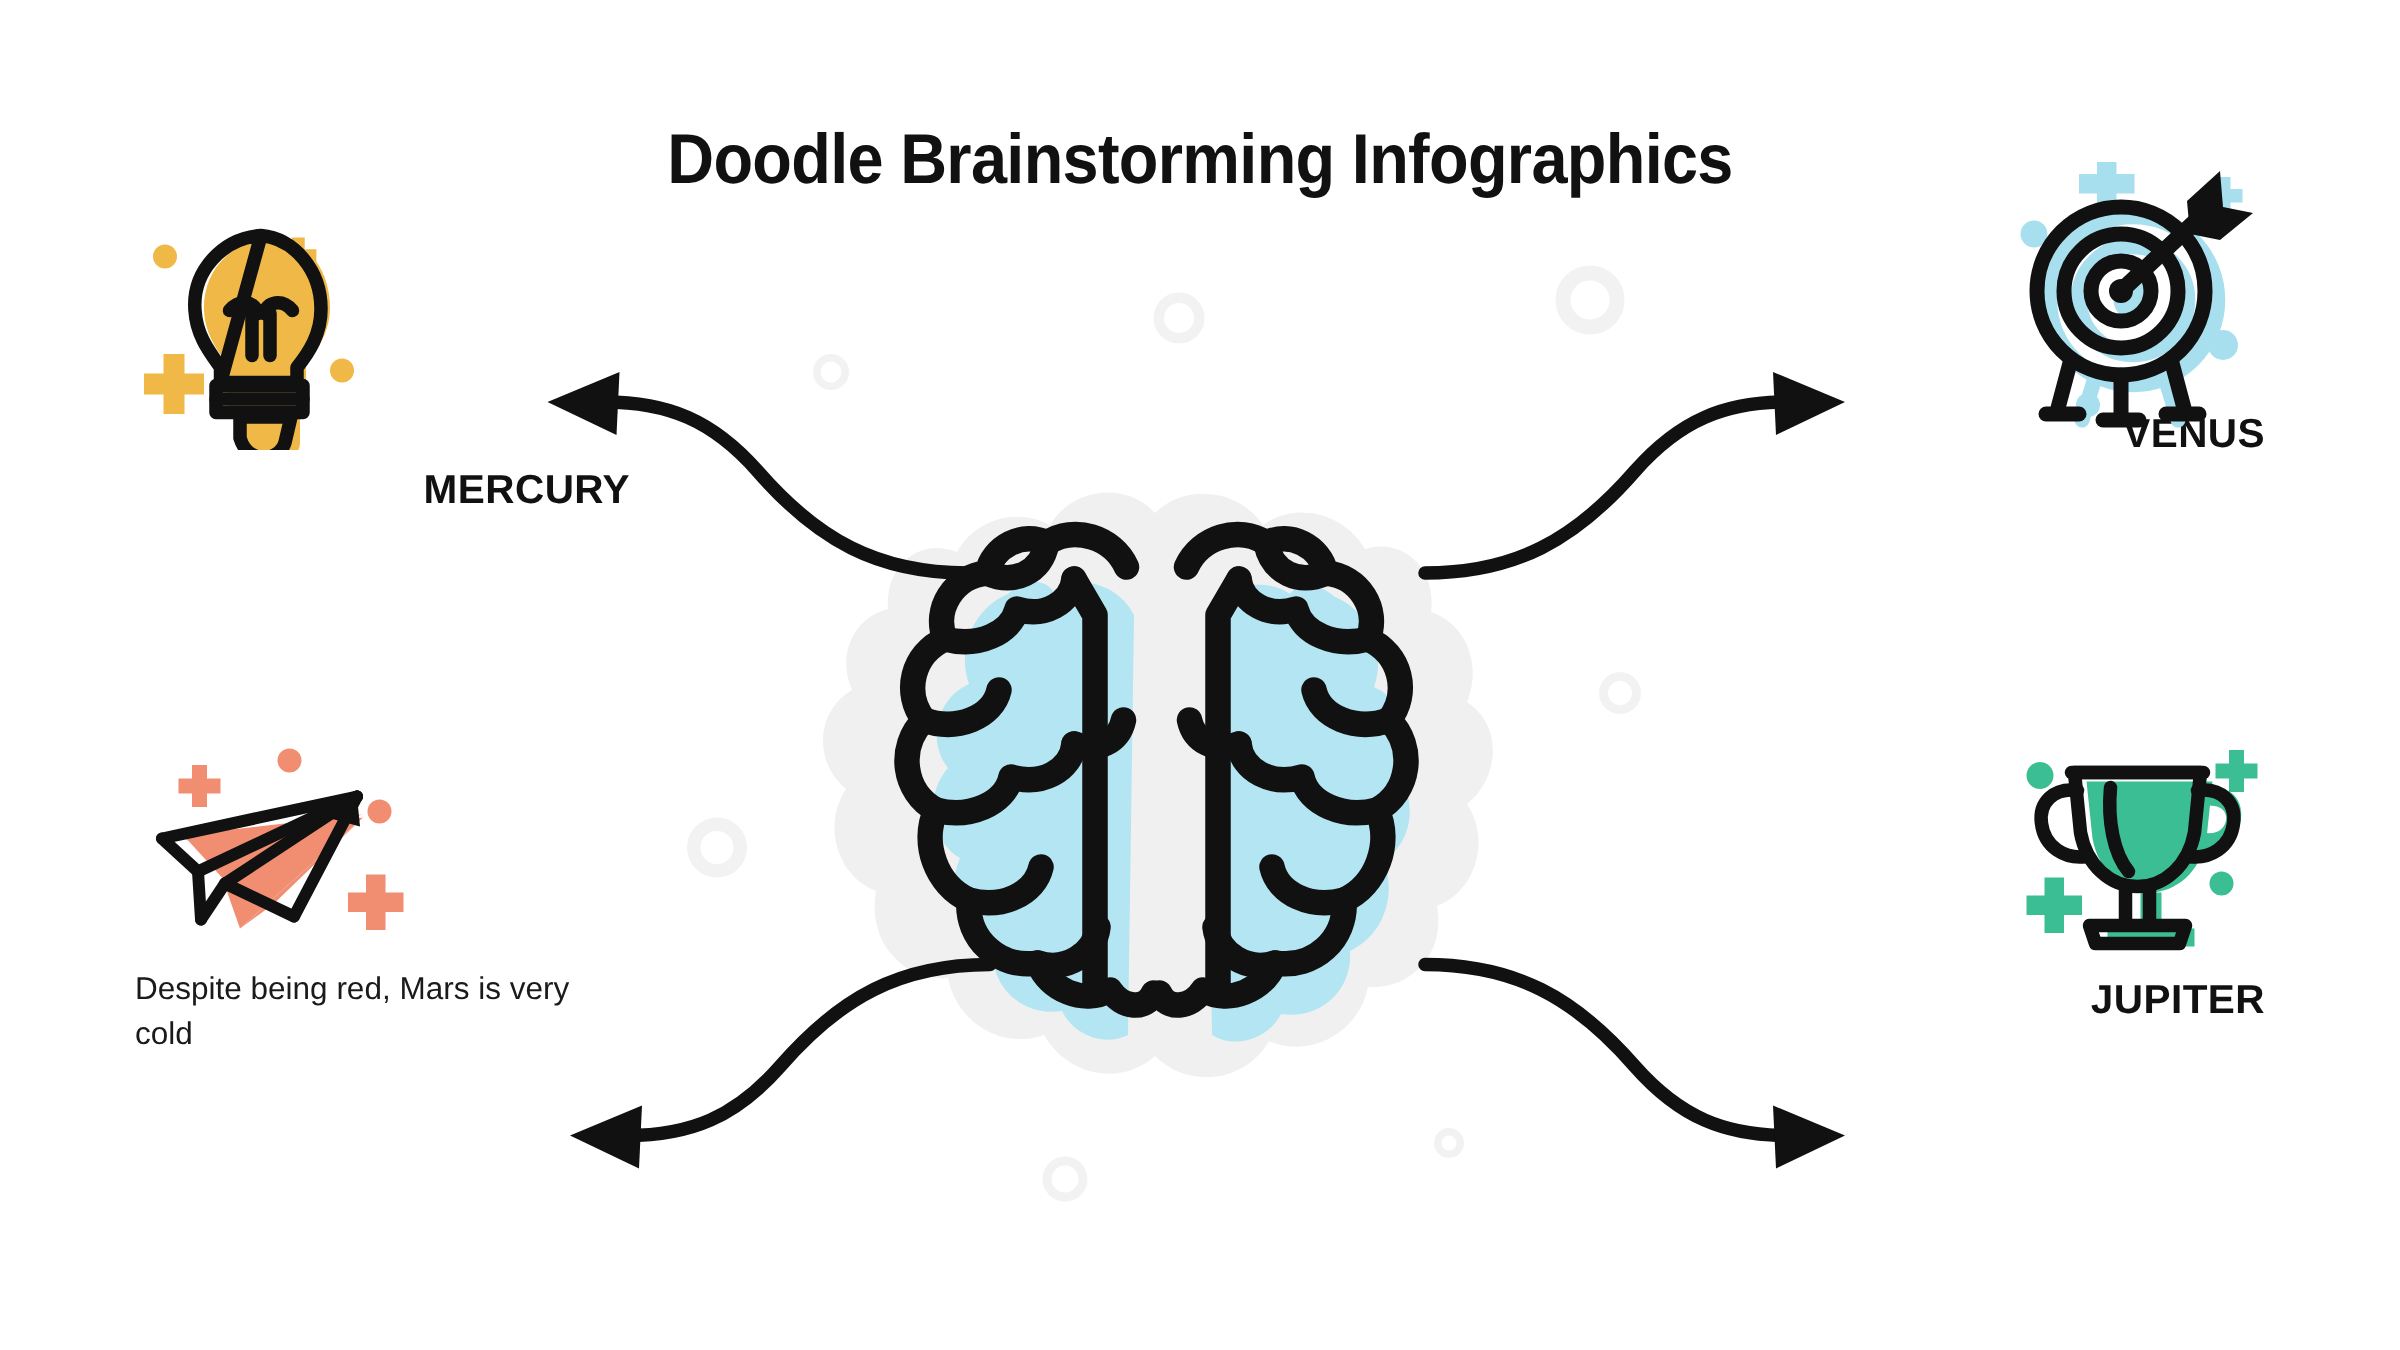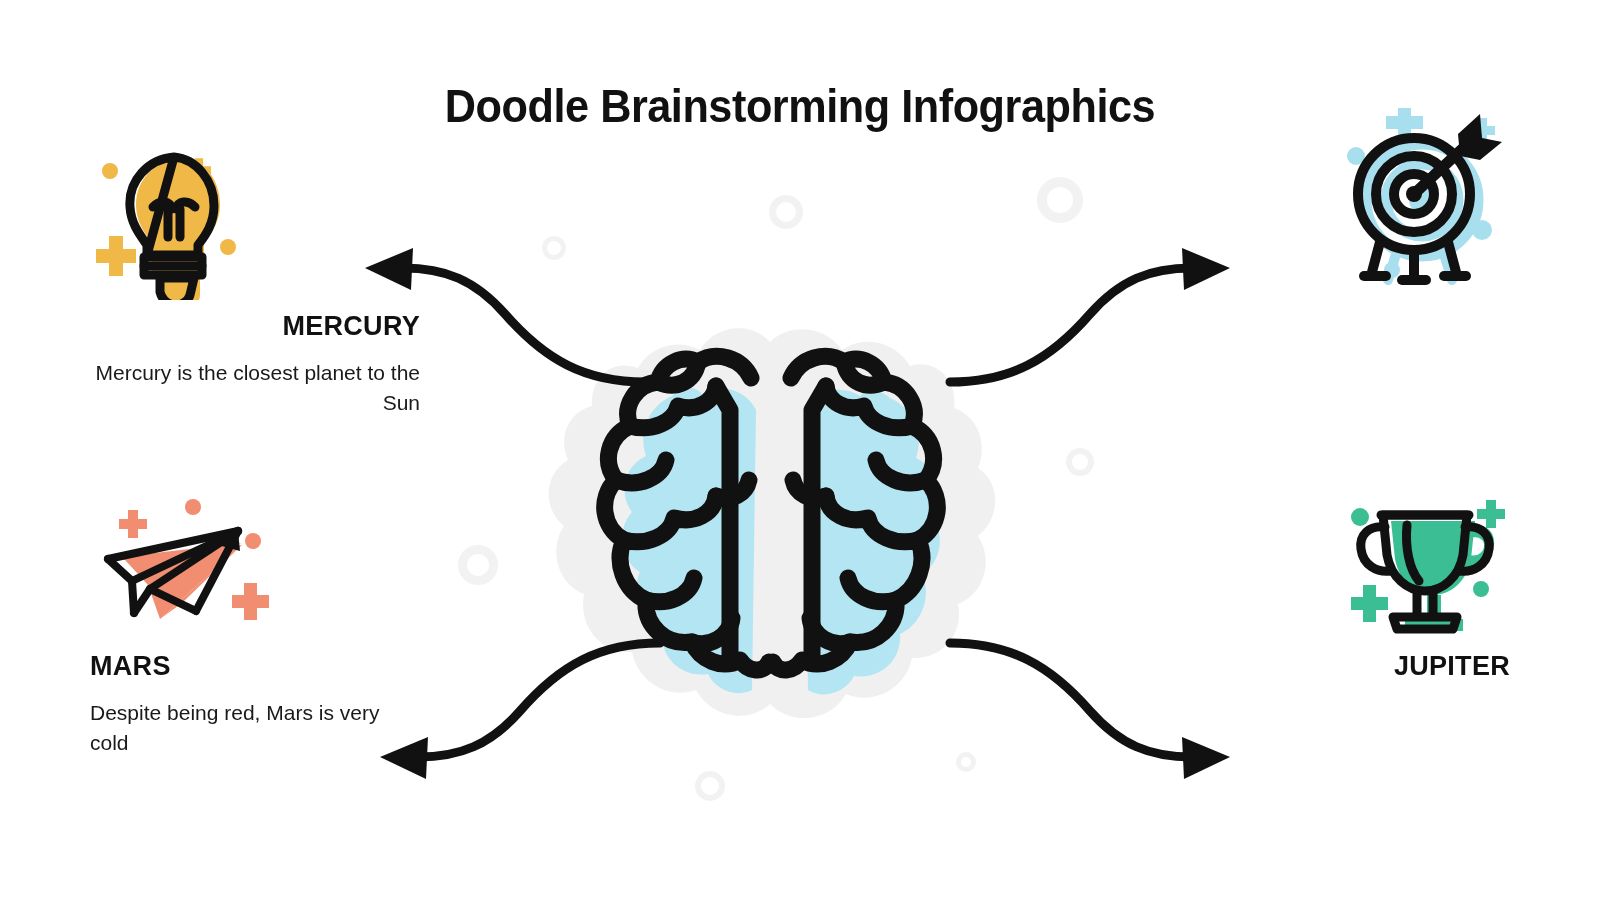--- a/index.html
+++ b/index.html
@@ -263,21 +263,20 @@
                    C 77,159 72,154 70,147 Z"></path>
 
           <path d="M63,62 C 70,54 80,56 82,64"></path>
           <path d="M86,64 C 88,56 98,54 105,62"></path>
           <path d="M78,64 L 78,92"></path>
           <path d="M90,64 L 90,92"></path>
         </g>
       </svg>
     </div>
     <div class="block-title">MERCURY</div>
-    <div class="block-desc">Mercury is the closest planet to the Sun</div>
   </div>
 
   <div class="block left" id="block-mars">
     <div class="icon-holder">
       <svg width="185" height="140" viewBox="0 0 185 140" xmlns="http://www.w3.org/2000/svg">
 
         <circle cx="103" cy="22" r="8" fill="#f18d70"></circle>
         <circle cx="163" cy="56" r="8" fill="#f18d70"></circle>
         <path d="M29,34 h9 v-9 h10 v9 h9 v10 h-9 v9 h-10 v-9 h-9 z" fill="#f18d70"></path>
         <path d="M142,110 h12 v-12 h13 v12 h12 v13 h-12 v12 h-13 v-12 h-12 z" fill="#f18d70"></path>
@@ -292,21 +291,20 @@
           <path d="M42,96 L 148,46"></path>
           <path d="M42,96 L 44,128"></path>
           <path d="M44,128 L 60,104"></path>
           <path d="M60,104 L 148,46"></path>
           <path d="M60,104 L 106,126"></path>
           <path d="M106,126 L 148,46"></path>
         </g>
         <path d="M148,46 L 128,60 L 150,66 Z" fill="#111111"></path>
       </svg>
     </div>
-    <div class="block-title">MARS</div>
     <div class="block-desc">Despite being red, Mars is very cold</div>
   </div>
 
   <div class="block right" id="block-venus">
     <div class="icon-holder">
       <svg width="180" height="180" viewBox="0 0 180 180" xmlns="http://www.w3.org/2000/svg">
 
         <path d="M56,8 h12 v-8 h13 v8 h12 v13 h-12 v12 h-13 v-12 h-12 z" fill="#a8dfee"></path>
         <path d="M140,18 h8 v-8 h9 v8 h8 v9 h-8 v8 h-9 v-8 h-8 z" fill="#a8dfee"></path>
         <circle cx="26" cy="48" r="9" fill="#a8dfee"></circle>
@@ -337,20 +335,21 @@
           <path d="M84,142 L 84,170"></path>
           <path d="M34,168 L 56,168"></path>
           <path d="M72,172 L 96,172"></path>
           <path d="M114,168 L 136,168"></path>
         </g>
 
         <path d="M84,86 L 146,28" fill="none" stroke="#111111" stroke-width="11" stroke-linecap="round"></path>
         <path d="M128,26 L 150,6 L 152,30 L 172,34 L 150,52 L 130,48 Z" fill="#111111"></path>
       </svg>
     </div>
+    <div class="block-title">VENUS</div>
   </div>
 
   <div class="block right" id="block-jupiter">
     <div class="icon-holder">
       <svg width="175" height="150" viewBox="0 0 175 150" xmlns="http://www.w3.org/2000/svg">
 
         <circle cx="25" cy="32" r="9" fill="#3cbe94"></circle>
         <circle cx="146" cy="104" r="8" fill="#3cbe94"></circle>
         <path d="M142,24 h9 v-9 h10 v9 h9 v10 h-9 v9 h-10 v-9 h-9 z" fill="#3cbe94"></path>
         <path d="M16,112 h12 v-12 h13 v12 h12 v13 h-12 v12 h-13 v-12 h-12 z" fill="#3cbe94"></path>

